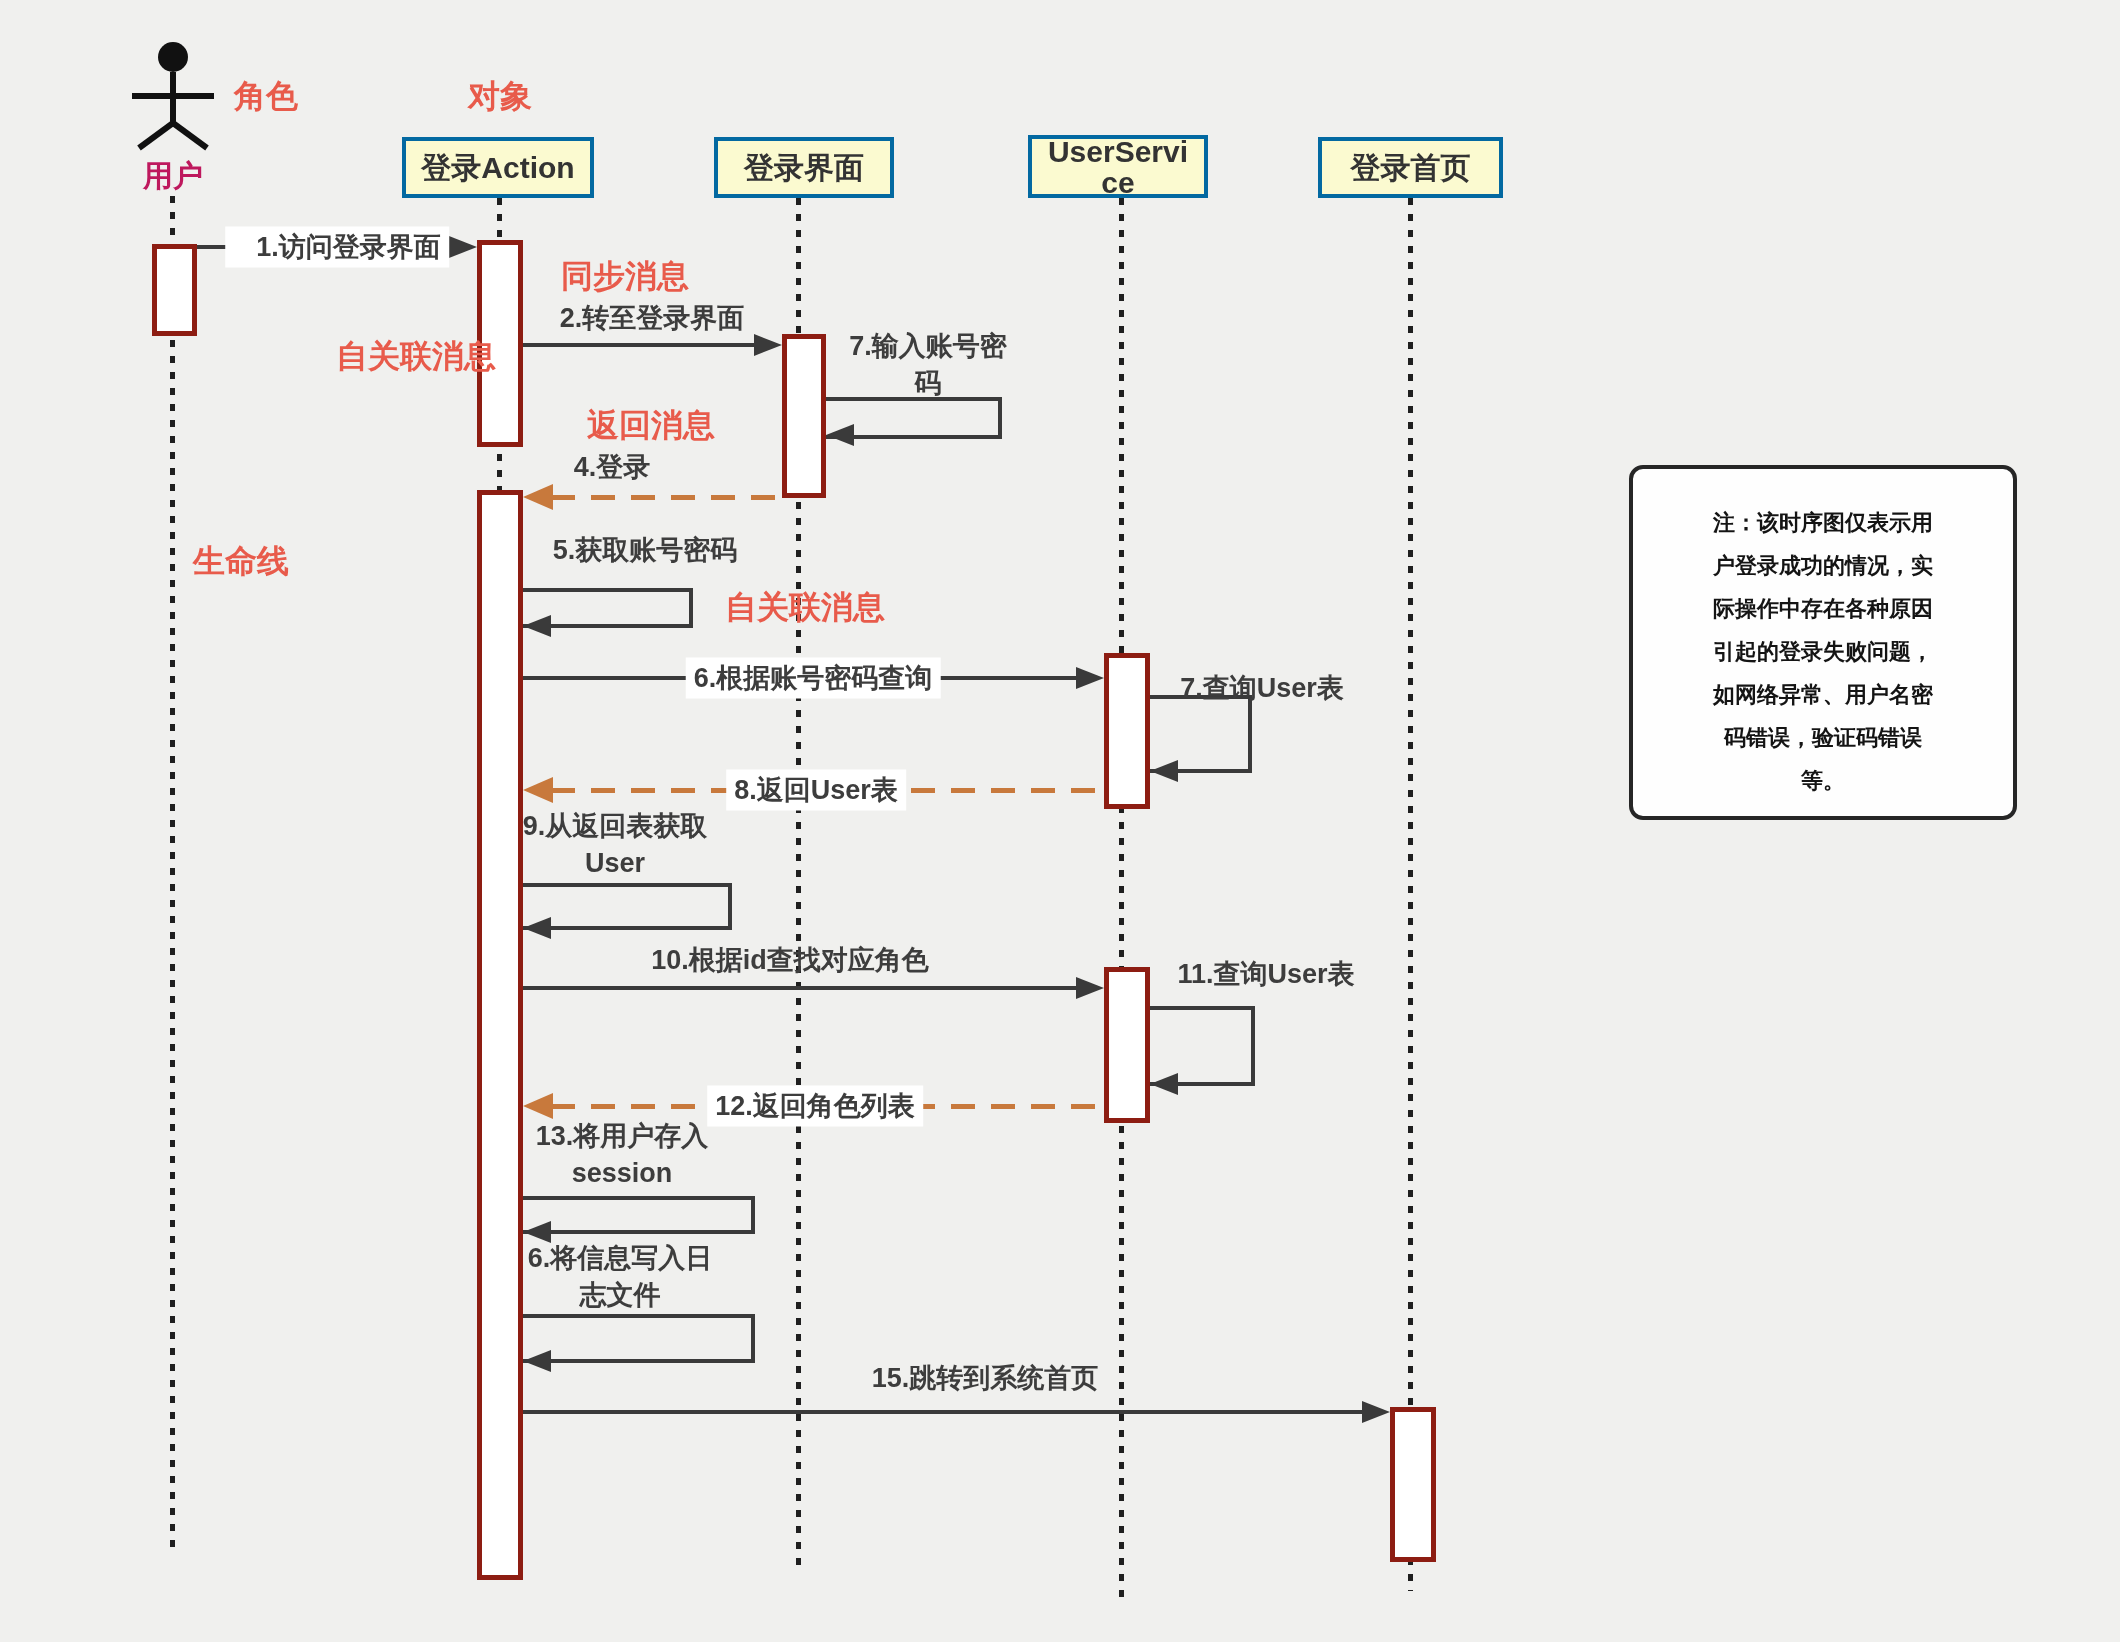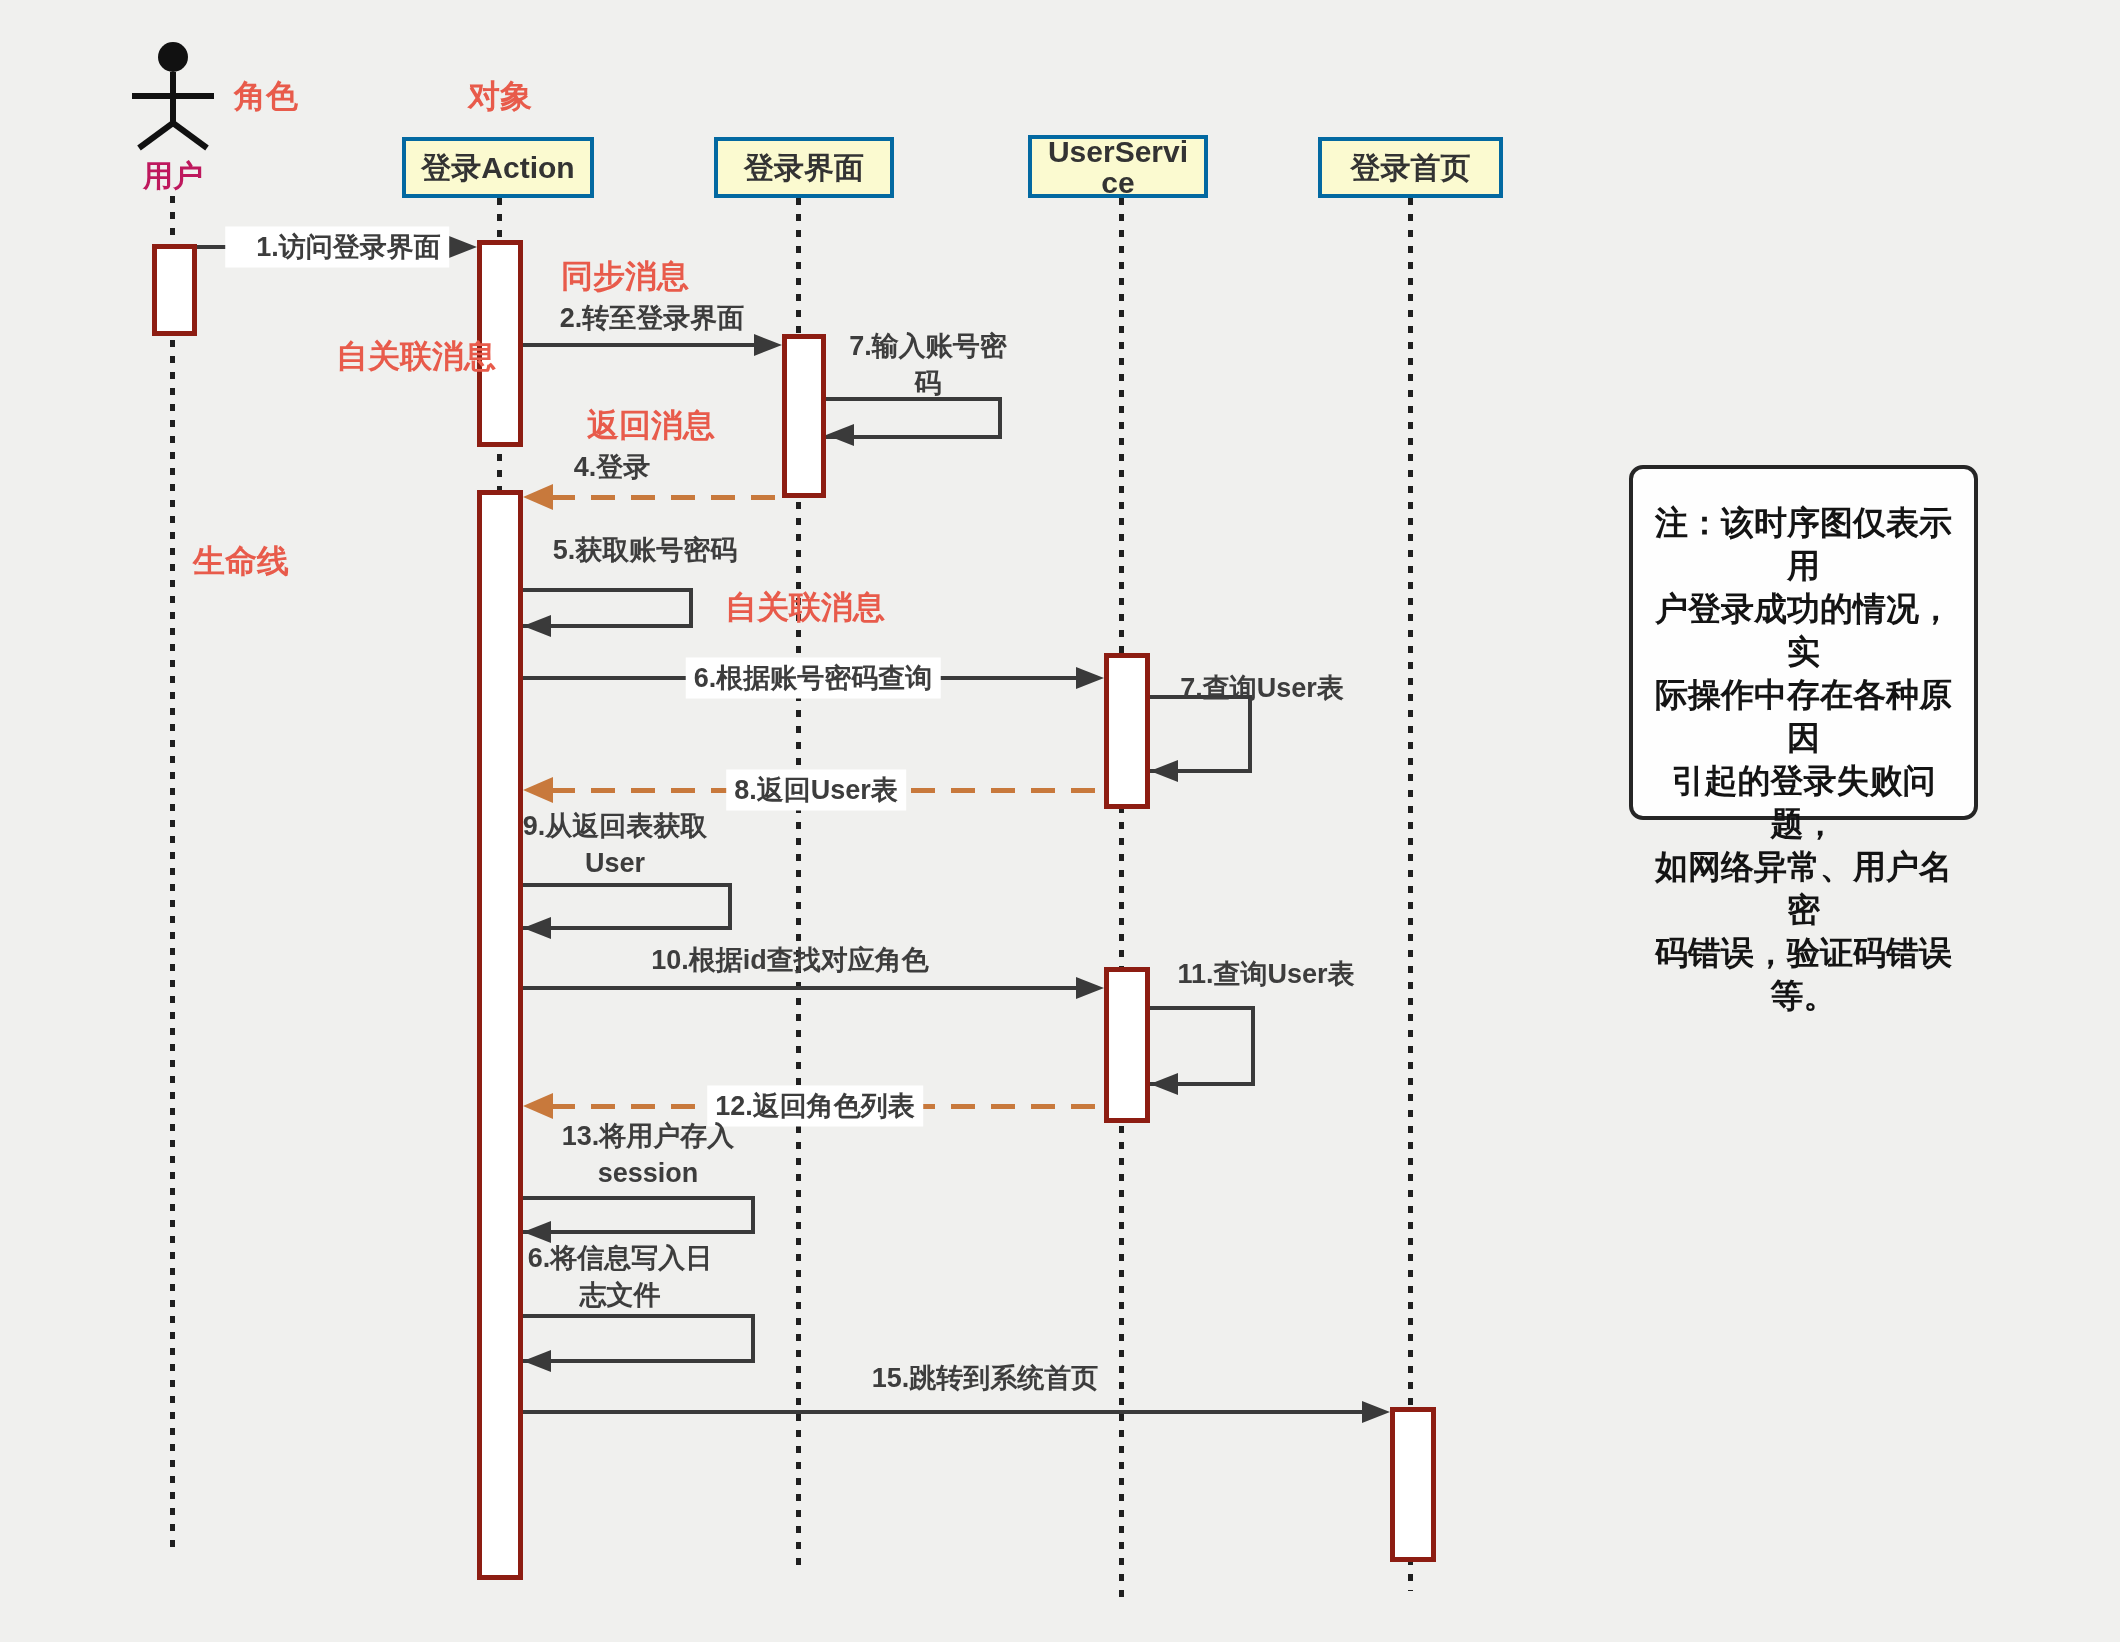--- a/index.html
+++ b/index.html
@@ -37,23 +37,23 @@
   
   .msg { position:absolute; transform:translate(-50%,-50%); font-size:27px;
          font-weight:700; color:#3d3d3d; white-space:pre-line; text-align:center;
          line-height:37px; z-index:5; }
   .msg.bg { background:#ffffff; padding:2px 8px; }
   
   .red { position:absolute; transform:translate(-50%,-50%); font-size:32px;
          font-weight:600; color:#e85b4b; white-space:nowrap; z-index:5; }
   .actor-label { position:absolute; left:173px; top:176px; transform:translate(-50%,-50%);
                  font-size:30px; font-weight:600; color:#be185d; z-index:3; }
-  .note { position:absolute; left:1629px; top:465px; width:349px; height:355px;
+  .note { position:absolute; left:1629px; top:465px; width:388px; height:355px;
           background:#fefefe; border:4px solid #262626; border-radius:14px;
-          box-sizing:border-box; padding:32px 18px 0 18px; font-size:33px; font-weight:700;
+          box-sizing:border-box; padding:32px 18px 0 18px; font-size:22px; font-weight:700;
           color:#141414; line-height:43px; text-align:center; white-space:pre-line;
           z-index:5; }
   .figure { position:absolute; z-index:3; }
 </style>
 </head>
 <body>
 
 <div id="canvas">
 
   <svg class="figure" style="left:128px; top:30px;" width="90" height="125" viewBox="0 0 90 125">
@@ -137,21 +137,21 @@
   <div class="loop" style="left:1150px; top:1006px; width:105px; height:80px;"></div>
   <div class="head-l" style="left:1150px; top:1073px;"></div>
   <div class="msg" style="left:1266px; top:974px;">11.查询User表</div>
 
   <div class="line-d" style="left:551px; top:1104px; width:553px;"></div>
   <div class="head-l orange" style="left:523px; top:1093px;"></div>
   <div class="msg bg" style="left:815px; top:1106px;">12.返回角色列表</div>
 
   <div class="loop" style="left:523px; top:1196px; width:232px; height:38px;"></div>
   <div class="head-l" style="left:523px; top:1221px;"></div>
-  <div class="msg" style="left:622px; top:1155px;margin-left:26px;">13.将用户存入
+  <div class="msg" style="left:622px; top:1155px;">13.将用户存入
 session</div>
 
   <div class="loop" style="left:523px; top:1314px; width:232px; height:49px;"></div>
   <div class="head-l" style="left:523px; top:1350px;"></div>
   <div class="msg" style="left:620px; top:1277px;">6.将信息写入日
 志文件</div>
 
   <div class="line-s" style="left:523px; top:1410px; width:839px;"></div>
   <div class="head-r" style="left:1362px; top:1401px;"></div>
   <div class="msg" style="left:985px; top:1378px;">15.跳转到系统首页</div>

